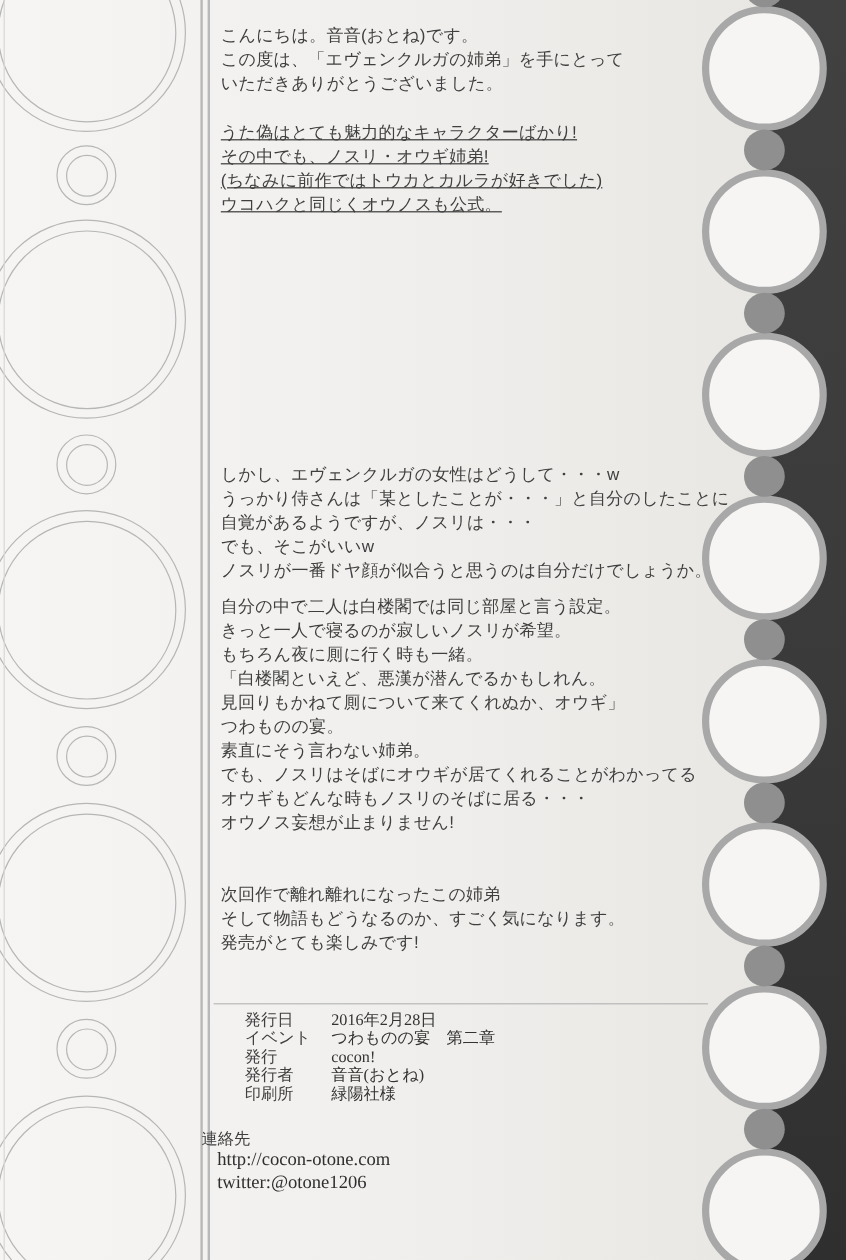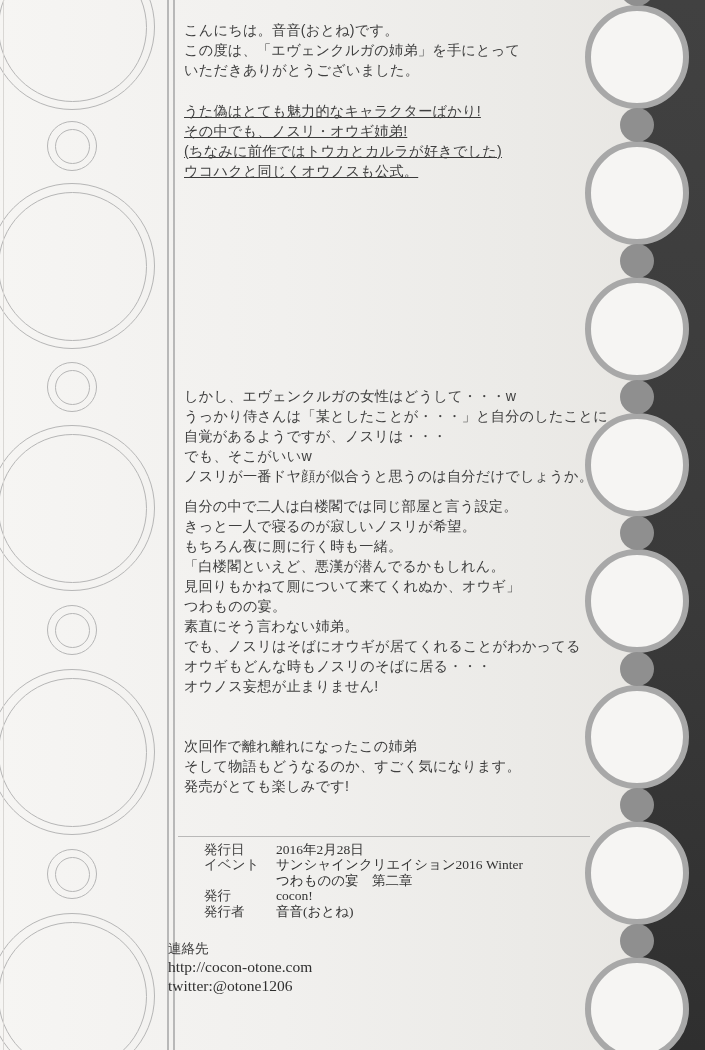--- a/index.html
+++ b/index.html
@@ -12,21 +12,21 @@
   .para{position:absolute;left:0;top:0;white-space:nowrap;}
   .tline{font-size:14.2px;line-height:20px;letter-spacing:.2px;color:#3f3f3f;}
   #body-text{position:absolute;left:184px;top:4px;width:420px;height:840px;}
   
   #colophon-rows{position:absolute;left:184px;top:842px;margin-left:20px;}
   .crow{display:flex;font-size:13.5px;line-height:15.4px;}
   .clabel{width:72px;color:#3f3f3f;}
   .cvals{font-family:"Liberation Serif","DejaVu Serif",serif;color:#333;}
   #contact{position:absolute;left:168px;top:941px;}
   .contact-label{font-size:13.5px;line-height:16px;color:#3f3f3f;}
-  .contact-line{font-family:"Liberation Serif","DejaVu Serif",serif;font-size:15.5px;line-height:19px;color:#2f2f2f;}
+  .contact-line{font-family:"Liberation Serif","DejaVu Serif",serif;font-size:15.5px;line-height:19px;margin-left:13px;color:#2f2f2f;}
   #notice{position:absolute;left:430px;top:912px;}
   .notice-line{font-size:13.5px;line-height:15.5px;color:#3a3a3a;white-space:nowrap;}
   .rule{position:absolute;left:178px;top:836px;width:412px;height:1px;background:#9a9a9a;opacity:.65;}
   .vline{position:absolute;top:0;height:1050px;width:1.5px;background:#b8b8b8;}
   .edgeline{position:absolute;left:3px;top:0;height:1050px;width:1px;background:#d9d7d4;}
   .decor{position:absolute;inset:0;pointer-events:none;}
   .circ{position:absolute;border-radius:50%;box-sizing:border-box;}
   #dark-band{position:absolute;left:637px;top:0;width:68px;height:1050px;background:linear-gradient(180deg,#414141 0%,#3a3a3a 55%,#2f2f2f 100%);}
 </style>
 </head>
@@ -121,34 +121,39 @@
   <div id="colophon-rows">
       <div class="crow">
         <div class="clabel">発行日</div>
         <div class="cvals">
           <div>2016年2月28日</div>
         </div>
       </div>
       <div class="crow">
         <div class="clabel">イベント</div>
         <div class="cvals">
-          <div>サンシャインクリエイション2016 Winter</div>
           <div>つわものの宴　第二章</div>
         </div>
       </div>
       <div class="crow">
         <div class="clabel">発行</div>
         <div class="cvals">
           <div>cocon!</div>
         </div>
       </div>
       <div class="crow">
         <div class="clabel">発行者</div>
         <div class="cvals">
           <div>音音(おとね)</div>
+        </div>
+      </div>
+      <div class="crow">
+        <div class="clabel">印刷所</div>
+        <div class="cvals">
+          <div>緑陽社様</div>
         </div>
       </div>
     </div>
 
   <div id="contact">
     <div class="contact-label">連絡先</div>
     <div id="contact-lines">
         <div class="contact-line">http://cocon-otone.com</div>
         <div class="contact-line">twitter:@otone1206</div>
       </div>

